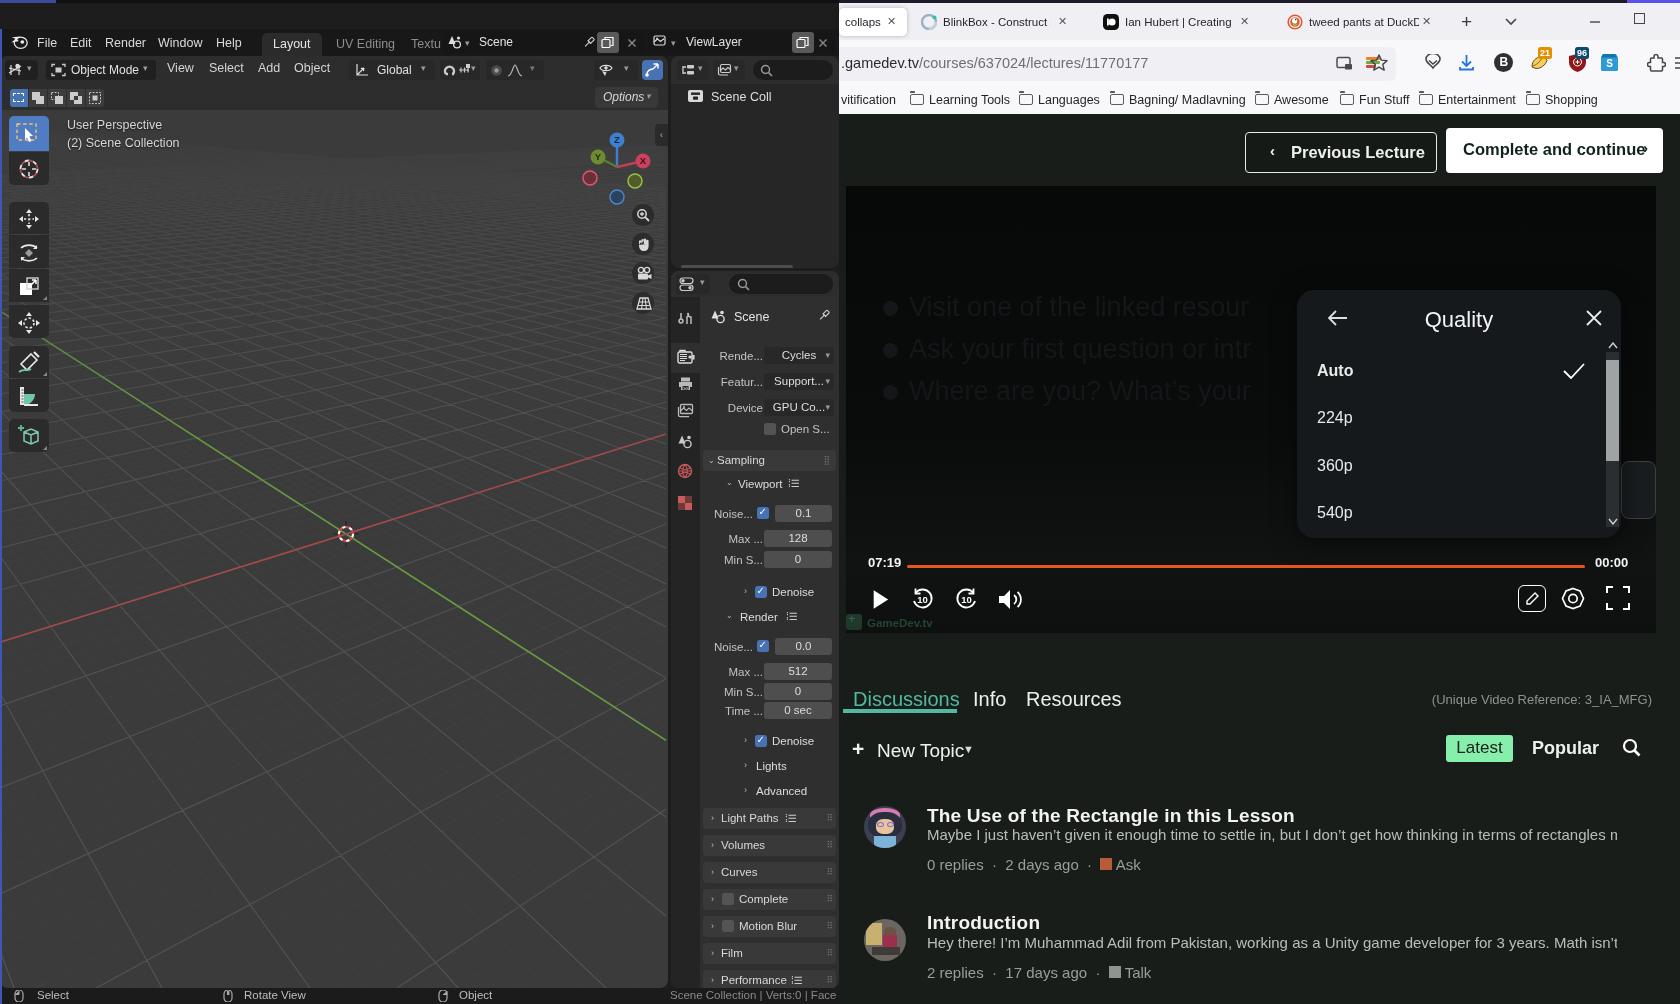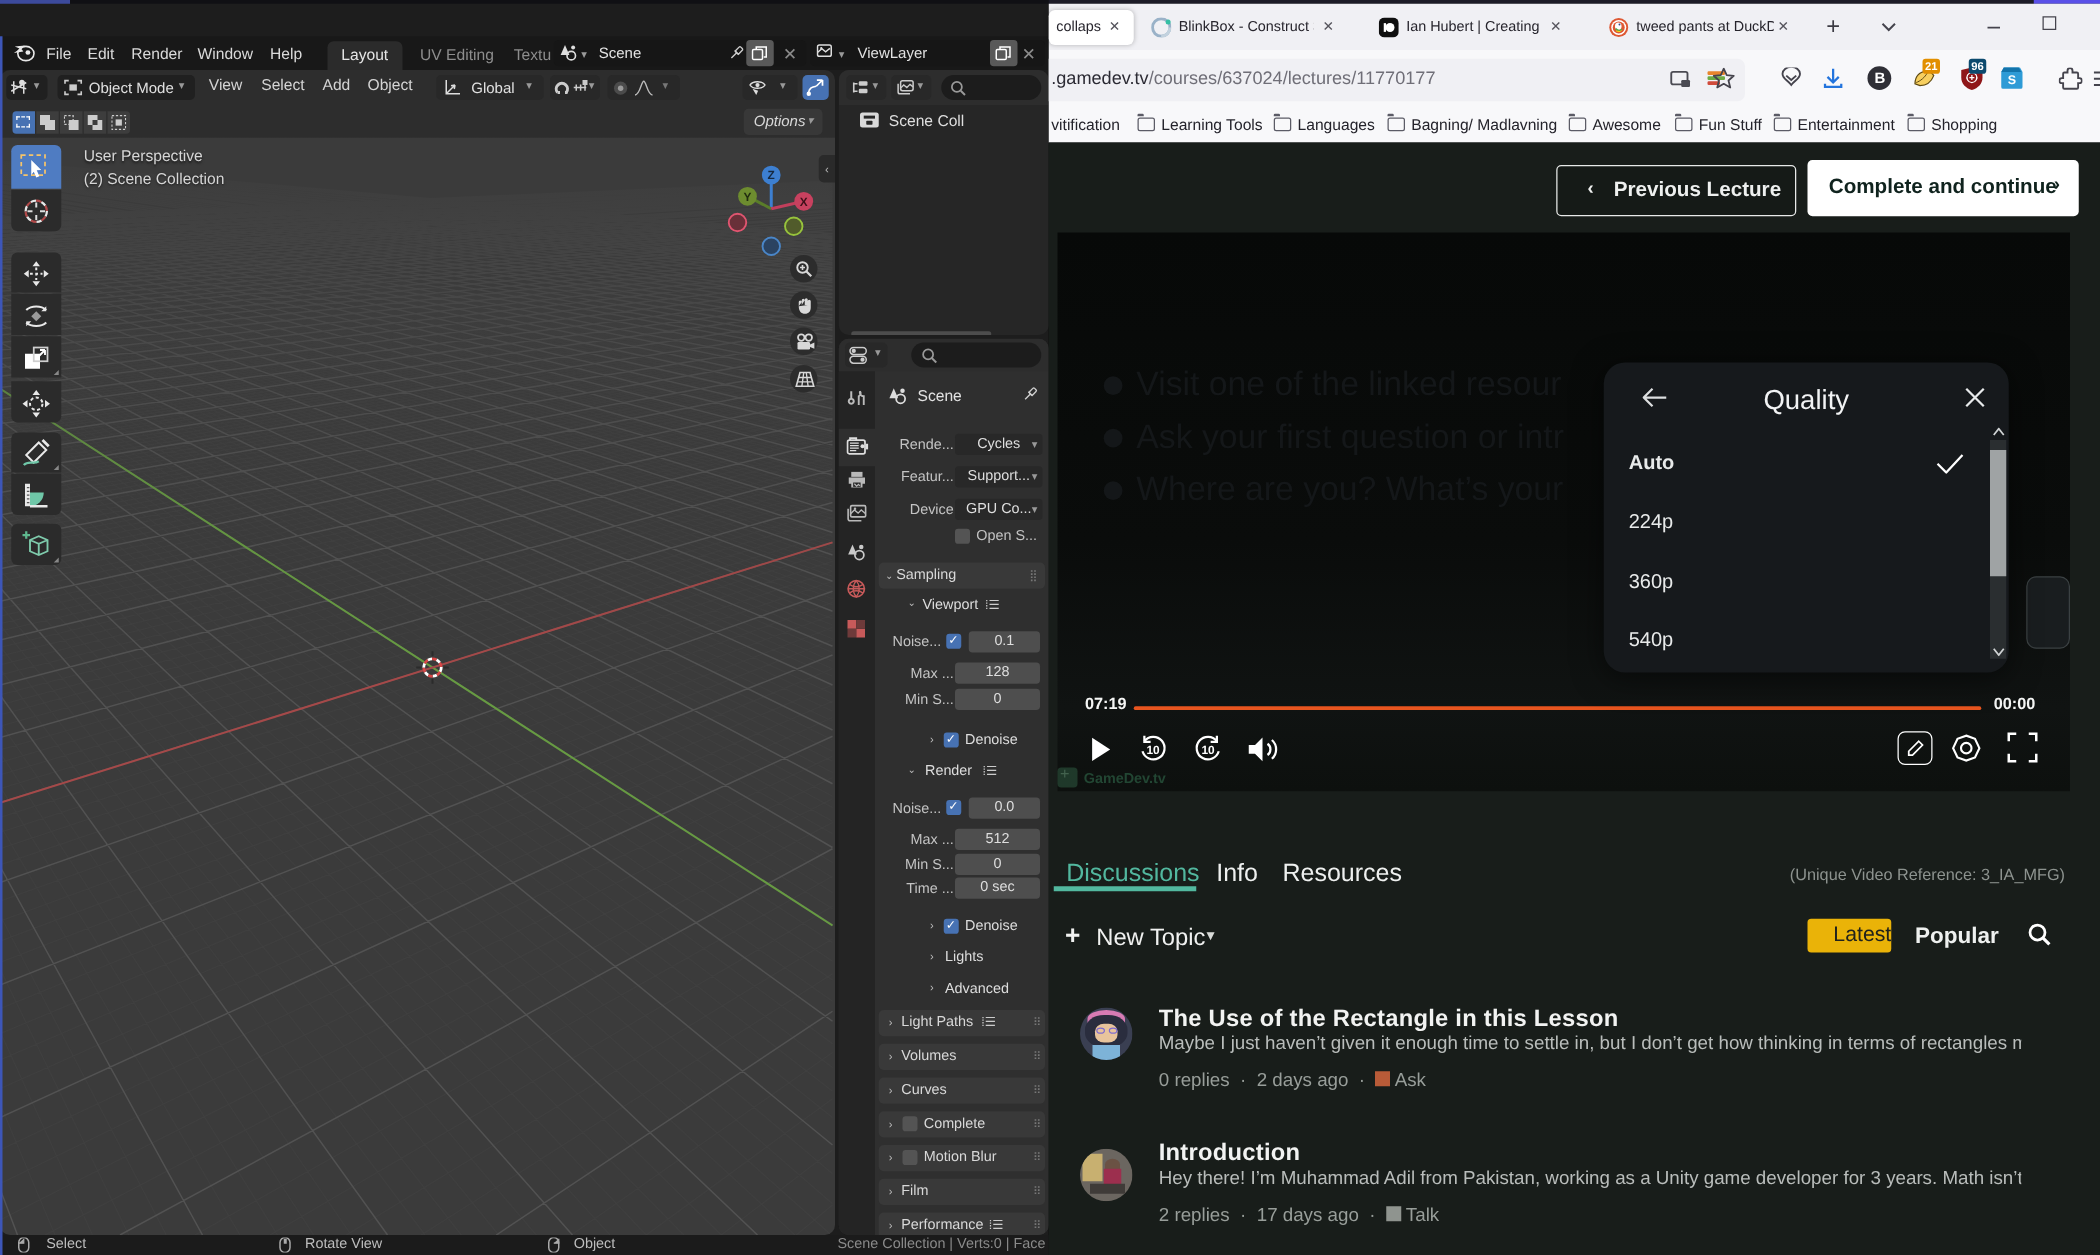--- a/index.html
+++ b/index.html
@@ -55,21 +55,21 @@
 #navbar { position:absolute; left:0; top:40px; width:841px; height:48px; background:#f8f8fa; }
 #urlbar { position:absolute; left:0; top:7px; width:557px; height:34px; background:#f0f0f4; border-radius:0 6px 6px 0; font-size:14.5px; color:#2b2a33; }
 #bookbar { position:absolute; left:0; top:88px; width:841px; height:26px; background:#f8f8fa; font-size:12.5px; color:#24232b; }
 .bitem { position:absolute; top:5px; white-space:nowrap; }
 .folder { display:inline-block; width:14px; height:11px; border:1.3px solid #5b5b66; border-radius:2px; position:relative; top:1px; margin-right:5px; }
 .folder:before { content:""; position:absolute; left:-1px; top:-4px; width:5px; height:2.2px; background:#5b5b66; border-radius:1px 1px 0 0; }
 
 #page { position:absolute; left:0; top:114px; width:841px; height:890px; background:#181d1a; }
 .pgbtn { position:absolute; top:17px; height:45px; border-radius:4px; font-weight:bold; font-size:16.5px; }
 #video { position:absolute; left:7px; top:72px; width:810px; height:447px; background:linear-gradient(180deg,#070908 0%,#0a0c0b 55%,#101312 85%,#0d100e 100%); }
-#qpop { position:absolute; left:444px; top:176px; width:324px; height:248px; background:#16191c; border-radius:17px; box-shadow:0 4px 24px rgba(0,0,0,.5); }
+#qpop { position:absolute; left:458px; top:176px; width:324px; height:248px; background:#16191c; border-radius:17px; box-shadow:0 4px 24px rgba(0,0,0,.5); }
 .qitem { position:absolute; left:20px; font-size:16px; color:#e8eaea; }
 .tx { position:absolute; top:7px; font-size:11px; color:#55545c; }
 .vbul { position:absolute; left:63px; font-size:27px; color:#141719; }
 .vdot { position:absolute; left:-26px; top:9px; width:15px; height:15px; border-radius:50%; background:#141719; }
 .vtime { position:absolute; top:369px; font-size:13px; font-weight:bold; color:#f5f6f5; }
 .vrb { position:absolute; top:399px; width:28px; height:27px; border:1.4px solid #fff; border-radius:6px; }
 .dtab { position:absolute; top:574px; font-size:20px; color:#52b89f; }
 .avatar { position:absolute; left:25px; width:42px; height:42px; border-radius:50%; overflow:hidden; }
 .dtitle { position:absolute; left:88px; font-size:19px; font-weight:bold; color:#f2f3f2; letter-spacing:0.2px; }
 .dbody { position:absolute; left:88px; font-size:15px; color:#b9bdbb; white-space:nowrap; width:690px; overflow:hidden; }
@@ -782,21 +782,21 @@
         </svg>
     </div>
     <div class="dtab act" style="left:14px">Discussions</div>
     <div class="dtab" style="left:134px;color:#eef0ef">Info</div>
     <div class="dtab" style="left:187px;color:#eef0ef">Resources</div>
     <span class="abs" style="left:430px;top:578px;font-size:13px;color:#8d938f;width:383px;text-align:right">(Unique Video Reference: 3_IA_MFG)</span>
     <div class="abs" style="left:4px;top:595px;width:114px;height:4px;background:#52b89f"></div>
     <span class="abs" style="left:13px;top:623px;font-size:21px;font-weight:bold;color:#f0f1f0">+</span>
     <span class="abs" style="left:38px;top:626px;font-size:19px;color:#f0f1f0">New Topic</span>
     <span class="abs" style="left:124px;top:629px;font-size:11px;color:#d8dad8">▼</span>
-    <div class="abs" style="left:607px;top:621px;width:67px;height:27px;background:#eab308;border-radius:3px;color:#20221d;font-size:17px;text-align:right;line-height:26px">Latest</div>
+    <div class="abs" style="left:607px;top:621px;width:67px;height:27px;background:#86efac;border-radius:3px;color:#20221d;font-size:17px;text-align:center;line-height:26px">Latest</div>
     <span class="abs" style="left:693px;top:624px;font-size:18px;font-weight:bold;color:#eef0ef">Popular</span>
     <svg class="abs" style="left:783px;top:624px" width="19" height="19" viewBox="0 0 19 19">
         <circle cx="8" cy="8" r="6" fill="none" stroke="#fff" stroke-width="2.2"></circle>
         <path d="M12.5 12.5 L17.5 17.5" stroke="#fff" stroke-width="2.6"></path>
       </svg>
 
     <div class="avatar" style="top:692px">
       <div style="position:absolute;inset:0;background:#3a3f52"></div>
       <div style="position:absolute;left:6px;top:2px;width:30px;height:14px;background:#d77bb4;border-radius:50% 50% 0 0"></div>
       <div style="position:absolute;left:4px;top:6px;width:34px;height:26px;background:#2a2d3e;border-radius:45%"></div>

